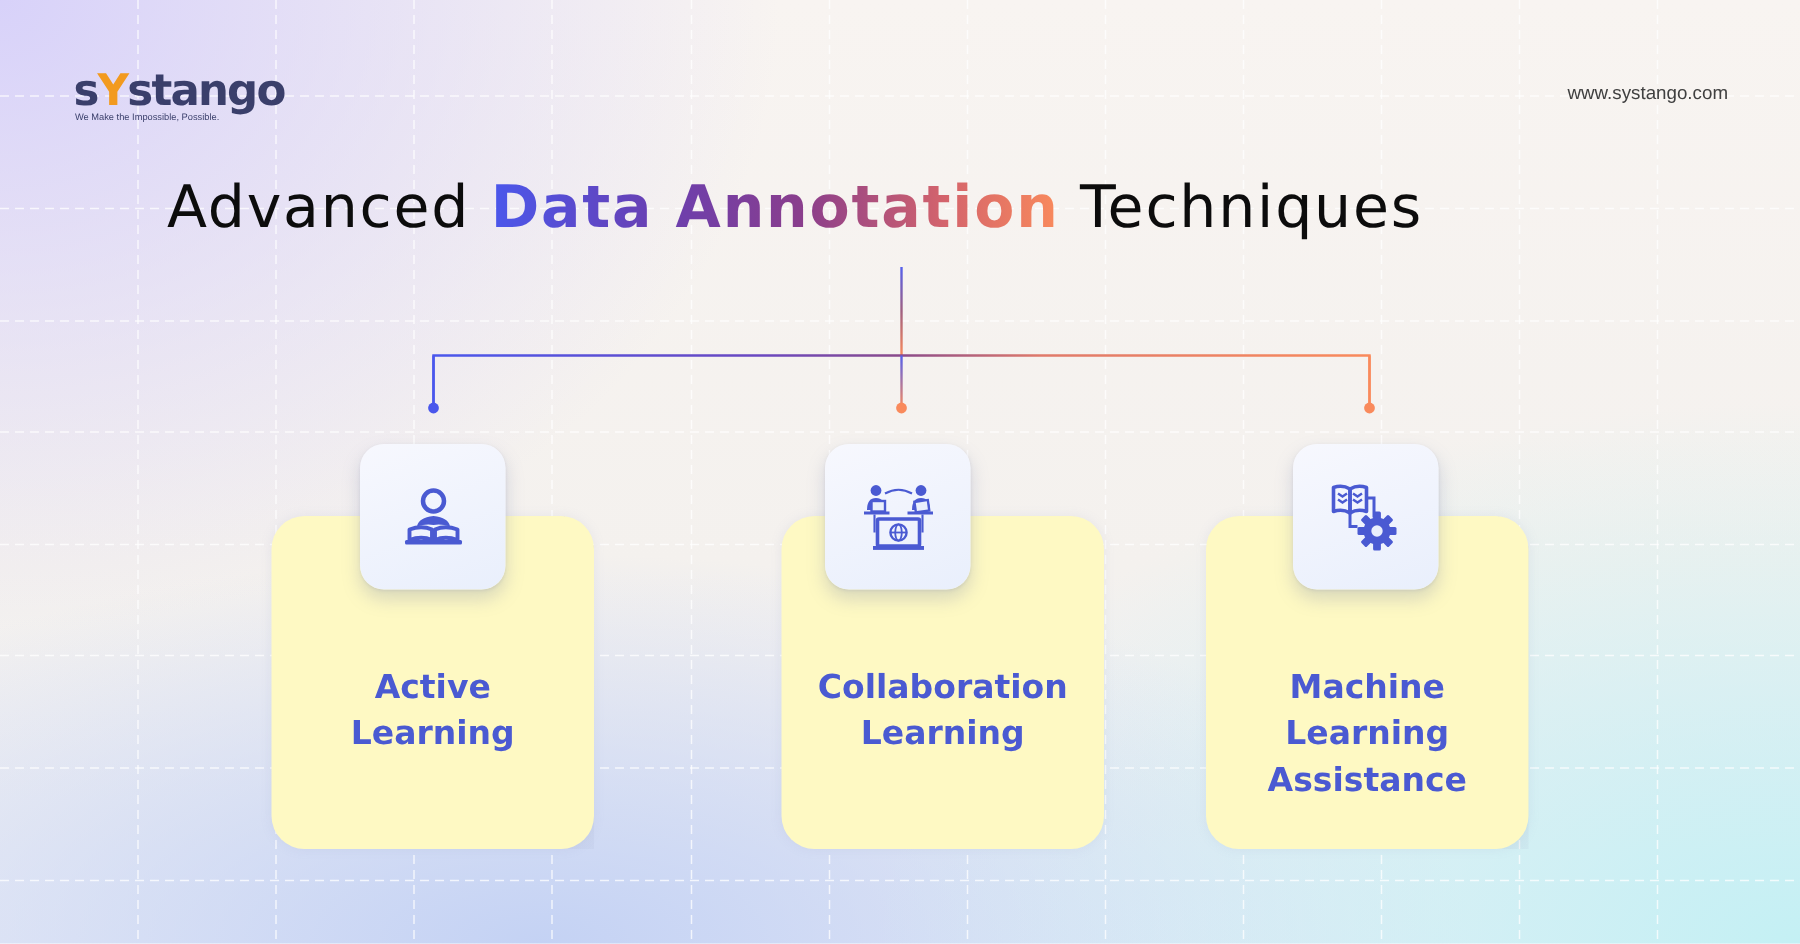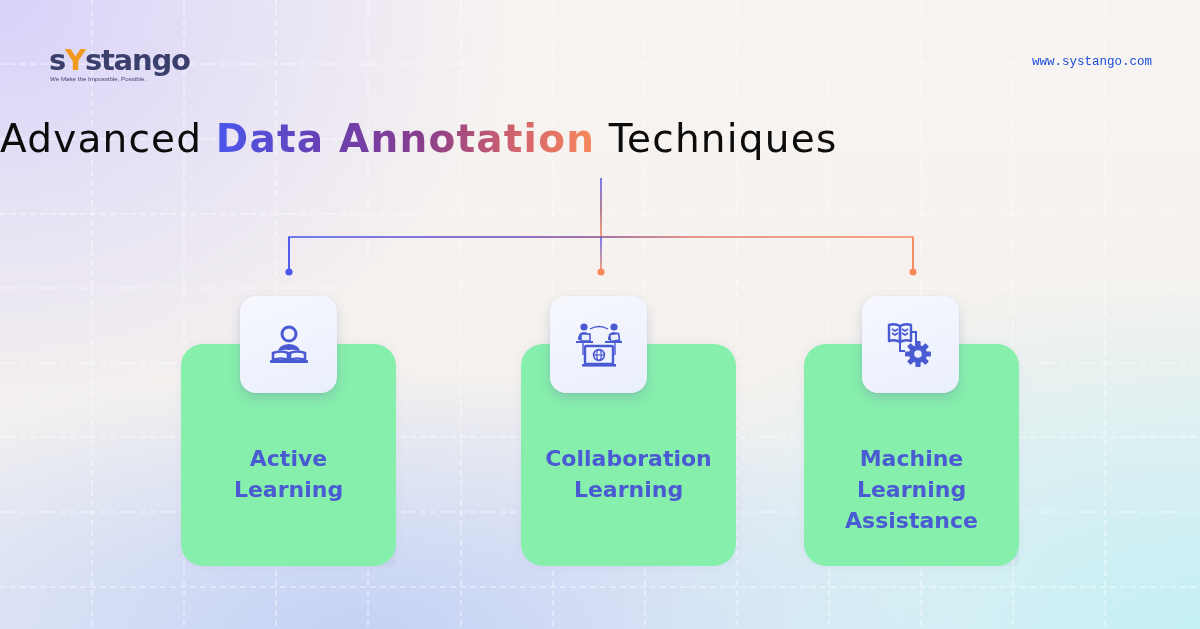--- a/index.html
+++ b/index.html
@@ -32,48 +32,48 @@
   .logo-tag {
     font-family: "Liberation Sans", sans-serif;
     font-size: 6.2px;
     color: #3a3f6b;
     margin-top: 1px;
     margin-left: 1px;
     white-space: nowrap;
   }
   .site-url {
     position: absolute; right: 48px; top: 55px;
-    font-family: Liberation Mono, monospace;
+    font-family: Liberation Sans, sans-serif;
     font-size: 12.5px;
-    color: #1d4ed8;
+    color: #404040;
     letter-spacing: 0;
   }
   .title {
     position: absolute; left: 0; width: 1060px; top: 116px;
-    text-align: left;
+    text-align: center;
     font-family: "DejaVu Sans", sans-serif;
     font-size: 39px;
     letter-spacing: 1.2px;
     color: #0c0c0c;
     white-space: nowrap;
   }
   .title .hl {
     font-weight: bold;
     background: linear-gradient(90deg, #4a57ec 0%, #6a3fb0 30%, #8a3e8c 55%, #d4646c 80%, #f98a5c 100%);
     -webkit-background-clip: text;
     background-clip: text;
     color: transparent;
   }
   .connector { position: absolute; left: 0; top: 0; pointer-events: none; }
 
   .card {
     position: absolute;
     width: 215px; height: 222px;
     top: 344px;
-    background: #86efac;
+    background: #fef9c3;
     border-radius: 22px;
     box-shadow: 0 0 8px rgba(140,150,190,0.12);
   }
   .card-shadow {
     position: absolute;
     top: 344px;
     width: 215px; height: 222px;
     pointer-events: none;
   }
   .card-label {

